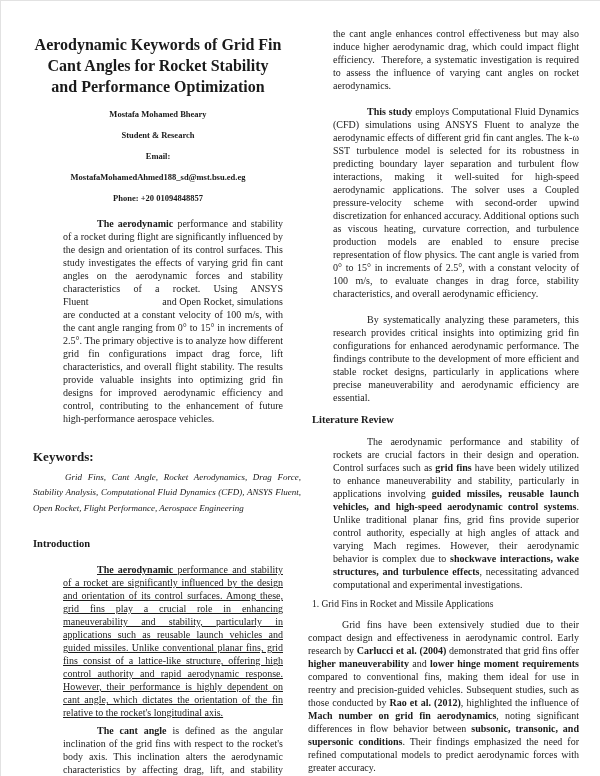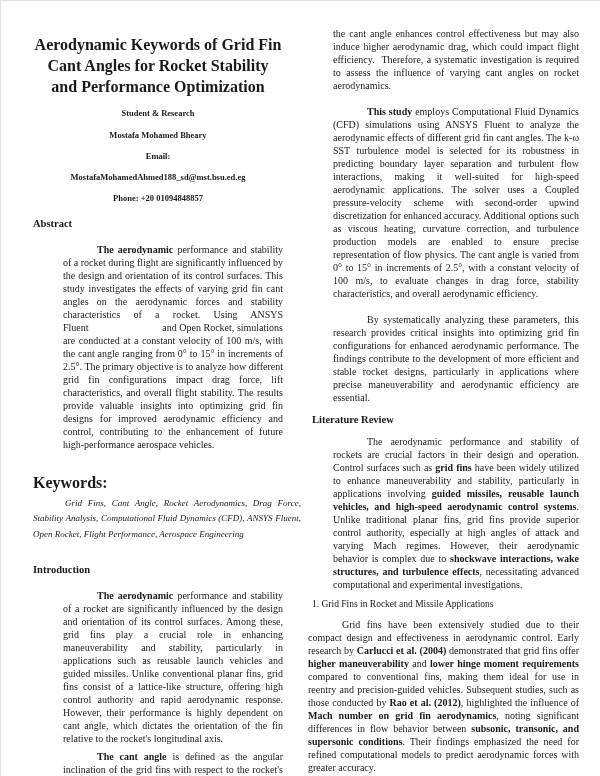--- a/index.html
+++ b/index.html
@@ -67,56 +67,55 @@
     line-height: 13px;
     text-align: justify;
     margin: 0;
   }
   .ind-l { margin-left: 30px; margin-right: 18px; text-indent: 34px; }
   .ind-r { margin-left: 26px; text-indent: 34px; }
   .no-indent { text-indent: 0; }
 
   .abstract-heading     { margin-top: 14px; }
   .abstract-body        { margin-top: 13px; }
-  .keywords-heading     { margin-top: 26px; font-size: 16px; }
+  .keywords-heading     { margin-top: 26px; font-size: 13px; }
   .keywords-body        {
     margin-top: 7px; margin-right: 0;
     font-size: 9px; line-height: 15.5px;
     text-indent: 32px; text-align: justify;
   }
   .intro-heading        { margin-top: 22px; font-family: Liberation Serif, serif; }
-  .intro-para-1         { margin-top: 13px; }
+  .intro-para-1         { margin-top: 13px; text-decoration: underline; }
   .intro-para-2         { margin-top: 5px; }
 
   .rc-para              { margin-top: 0; }
   .rc-gap               { margin-top: 13px; }
   .lit-heading          { margin-top: 10px; margin-left: 5px; }
   .lit-para             { margin-top: 9px; }
   .sub-heading          { margin-top: 8px; margin-left: 5px; }
   .sub-para             { margin-top: 8px; margin-left: 1px; margin-right: 0; text-indent: 34px; }
 </style>
 </head>
 <body>
 
 <div class="page">
   <div class="cols">
 
     <div class="col-left">
 
       <div class="paper-title">Aerodynamic Keywords of Grid Fin Cant Angles for Rocket Stability and Performance Optimization</div>
 
       <div class="meta-block">
+        <div class="meta-line first">Mostafa Mohamed Bheary</div>
         <div class="meta-line">Student &amp; Research</div>
-        <div class="meta-line first">Mostafa Mohamed Bheary</div>
         <div class="meta-line">Email:</div>
         <div class="meta-line">MostafaMohamedAhmed188_sd@mst.bsu.ed.eg</div>
         <div class="meta-line">Phone: +20 01094848857</div>
       </div>
 
-      <div class="h1 abstract-heading">Abstract</div>
       <p class="body-text ind-l abstract-body"><span class="b">The aerodynamic </span><span>performance and stability of a rocket during flight are significantly influenced by the design and orientation of its control surfaces. This study investigates the effects of varying grid fin cant angles on the aerodynamic forces and stability characteristics of a rocket. Using ANSYS Fluent</span><span>&nbsp;&nbsp;&nbsp;&nbsp;&nbsp;&nbsp;&nbsp;&nbsp;&nbsp;&nbsp;&nbsp;&nbsp;&nbsp;&nbsp;&nbsp;&nbsp;&nbsp;&nbsp;&nbsp;&nbsp;&nbsp;&nbsp;&nbsp;&nbsp;&nbsp;&nbsp;&nbsp;&nbsp;</span><span> and Open Rocket, simulations are conducted at a constant velocity of 100 m/s, with the cant angle ranging from 0° to 15° in increments of 2.5°. The primary objective is to analyze how different grid fin configurations impact drag force, lift characteristics, and overall flight stability. The results provide valuable insights into optimizing grid fin designs for improved aerodynamic efficiency and control, contributing to the enhancement of future high-performance aerospace vehicles.</span></p>
 
       <div class="h1 keywords-heading">Keywords:</div>
       <p class="body-text keywords-body"><span class="i">Grid Fins, Cant Angle, Rocket Aerodynamics, Drag Force, Stability Analysis, Computational Fluid Dynamics (CFD), ANSYS Fluent, Open Rocket, Flight Performance, Aerospace Engineering</span></p>
 
       <div class="h1 intro-heading">Introduction</div>
       <p class="body-text ind-l intro-para-1"><span class="b">The aerodynamic </span><span>performance and stability of a rocket are significantly influenced by the design and orientation of its control surfaces. Among these, grid fins play a crucial role in enhancing maneuverability and stability, particularly in applications such as reusable launch vehicles and guided missiles. Unlike conventional planar fins, grid fins consist of a lattice-like structure, offering high control authority and rapid aerodynamic response. However, their performance is highly dependent on cant angle, which dictates the orientation of the fin relative to the rocket's longitudinal axis.</span></p>
       <p class="body-text ind-l intro-para-2"><span class="b">The cant angle </span><span>is defined as the angular inclination of the grid fins with respect to the rocket's body axis. This inclination alters the aerodynamic characteristics by affecting drag, lift, and stability derivatives. Increasing</span></p>
 
     </div>

